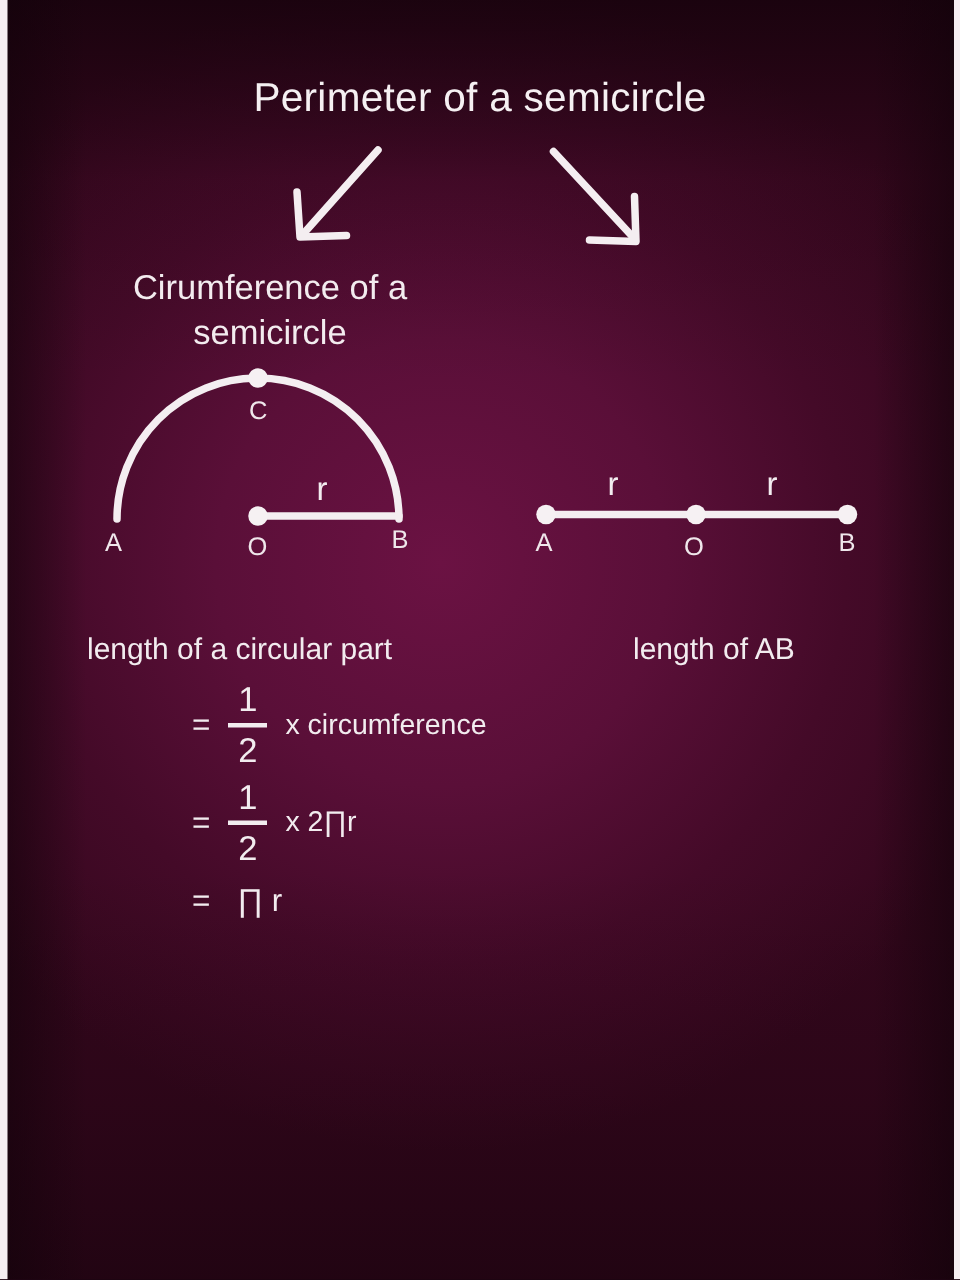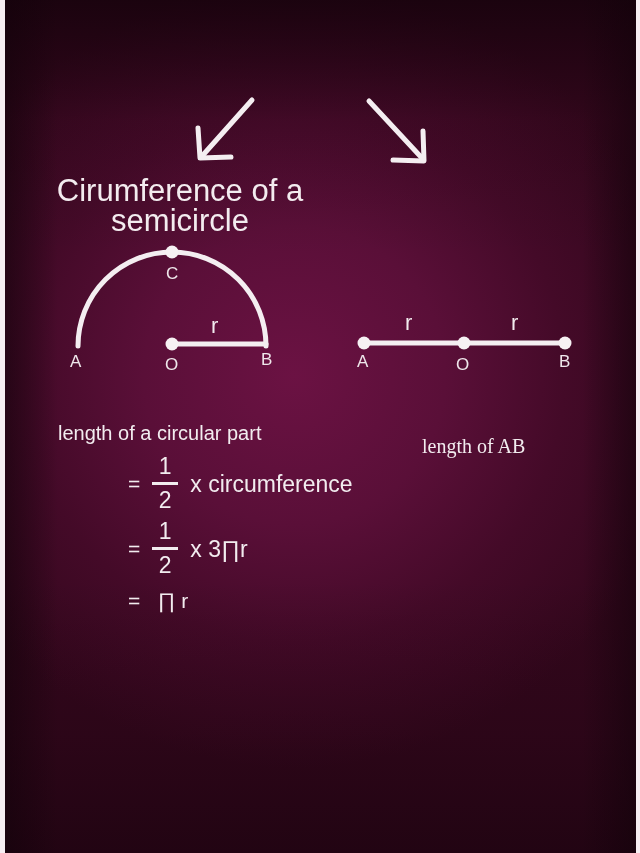--- a/index.html
+++ b/index.html
@@ -54,21 +54,21 @@
     left: 0;
     top: 50px;
     width: 640px;
     text-align: center;
     font-size: 27px;
     letter-spacing: .2px;
     color: #f5f0f2;
   }
   .branch {
     top: 176px;
-    font-size: 31px;
+    font-size: 23px;
     line-height: 30px;
     text-align: center;
     color: #f3ecef;
   }
   .branch-left  { left: 40px;  width: 280px; }
   .branch-right { left: 322px; width: 286px; }
 
   svg.art { position: absolute; left: 0; top: 0; z-index: 5; overflow: visible; }
 
   .pt-label {
@@ -108,35 +108,36 @@
     margin-right: 12px;
   }
   .frac .num { font-size: 23px; padding-bottom: 2px; }
   .frac .bar {
     width: 26px;
     height: 3px;
     background: #f2ecef;
     margin: 2px 0;
   }
   .frac .den { font-size: 23px; padding-top: 2px; }
-  .eq .rhs { font-size: 23px; }
+  .eq .rhs { font-size: 19px; }
   .eq-plain { padding-left: 70px; margin-top: 10px; font-size: 21px; }
   .eq-plain .eqsign { margin-right: 12px; }
 
   .block-right .line { margin-top: 2px; }
-  .block-right .line.first { margin-top: 13px; font-family: Liberation Serif, serif; }
+  .block-right .line.first { margin-top: 0; }
 </style>
 </head>
 <body>
 
 <div id="slide">
 
   <div class="edge-strip edge-left"></div>
   <div class="edge-strip edge-right"></div>
 
+  <div class="layer title">Perimeter of a semicircle</div>
 
   <svg class="art" width="640" height="853">
     <g fill="none" stroke="#f4eef1" stroke-width="5" stroke-linecap="round" stroke-linejoin="round">
       <path d="M252,100 L203,155"></path>
       <path d="M198,128 L200,158 L231,157"></path>
     </g>
     <g fill="none" stroke="#f4eef1" stroke-width="5" stroke-linecap="round" stroke-linejoin="round">
       <path d="M369,101 L421,157"></path>
       <path d="M393,160 L424,161 L423,131"></path>
     </g>
@@ -185,21 +186,21 @@
       <span class="rhs">x circumference</span>
     </div>
 
     <div class="eq">
       <span class="eqsign">=</span>
       <span class="frac">
         <span class="num">1</span>
         <span class="bar"></span>
         <span class="den">2</span>
       </span>
-      <span class="rhs">x 3∏r</span>
+      <span class="rhs">x 2∏r</span>
     </div>
 
     <div class="eq-plain">
       <span class="eqsign">=</span>
       <span class="rhs">∏ r</span>
     </div>
   </div>
 
   <div class="layer block block-right">
     <div class="line first">length of AB</div>

